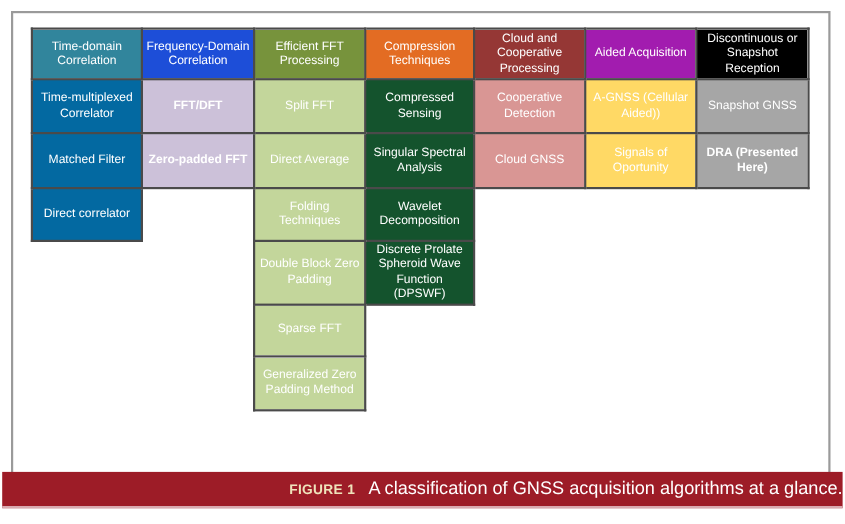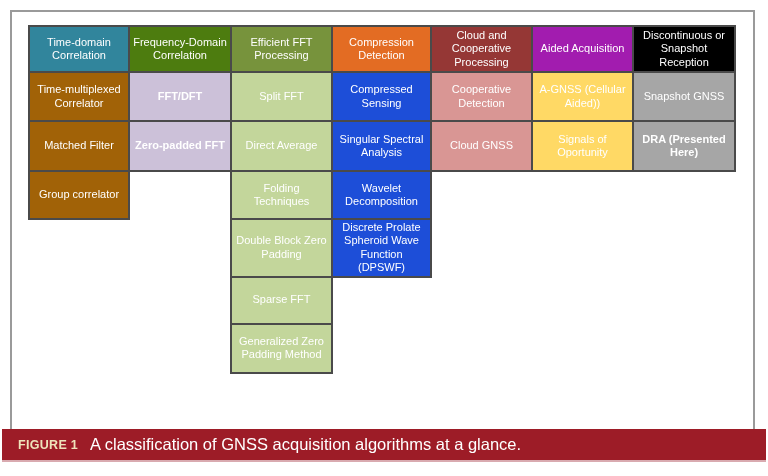--- a/index.html
+++ b/index.html
@@ -19,38 +19,38 @@
   table.acq td{
     border:2px solid #4a4a4a;color:#ffffff;text-align:center;vertical-align:middle;
     font-size:11px;line-height:1.22;padding:1px 3px;overflow:hidden;
   }
   table.acq td.empty{border:none;background:#ffffff;}
   tr.r1{height:50px;} tr.r2{height:46px;} tr.r3{height:49px;} tr.r4{height:50px;}
   tr.r5{height:48px;} tr.r6{height:47px;} tr.r7{height:47px;} tr.r8{height:49px;}
   .c-blue-h{background:#29abe2;font-size:11.5px;}
   .c-green-h{background:#8dc63f;font-size:11.5px;}
   .c-teal{background:#31859c;}
-  .c-lblue{background:#a16207;}
-  .c-purple{background:#4d7c0f;}
+  .c-lblue{background:#0369a1;}
+  .c-purple{background:#1d4ed8;}
   .c-lpurple{background:#ccc1d9;font-weight:bold;}
   .c-olive{background:#77933c;}
   .c-lgreen{background:#c3d69b;}
   .c-orange{background:#e36c23;}
-  .c-lorange{background:#1d4ed8;}
+  .c-lorange{background:#14532d;}
   .c-dred{background:#953735;}
   .c-rose{background:#d99694;margin-top:39px;}
   .c-gold{background:#a21caf;}
   .c-yellow{background:#ffd965;}
   .c-gray{background:#000000;}
   .c-lgray{background:#a6a6a6;}
   .bold{font-weight:bold;}
   .caption-banner{
     position:absolute;left:2px;top:429px;width:764px;height:33px;
     background:#9d1c27;border-bottom:2px solid #d9aab0;
-    display:flex;align-items:center;box-sizing:border-box;padding-left:16px;
+    display:flex;align-items:center;box-sizing:border-box;padding-left:16px;justify-content:flex-end;
   }
   .caption-label{
     color:#efe3bb;font-weight:bold;font-size:12.5px;letter-spacing:0.3px;
     margin-right:12px;white-space:nowrap;
   }
   .caption-text{
     color:#ffffff;font-size:16.5px;white-space:nowrap;
   }
 </style>
 </head>
@@ -66,21 +66,21 @@
     <col style="width:99px">
       <col style="width:101px">
       <col style="width:101px">
     <col style="width:102px">
   </colgroup>
   <tbody>
   <tr class="r2">
     <td class="c-teal">Time-domain Correlation</td>
     <td class="c-purple">Frequency-Domain Correlation</td>
     <td class="c-olive">Efficient FFT Processing</td>
-    <td class="c-orange">Compression Detection</td>
+    <td class="c-orange">Compression Techniques</td>
     <td class="c-dred">Cloud and Cooperative Processing</td>
     <td class="c-gold">Aided Acquisition</td>
     <td class="c-gray">Discontinuous or Snapshot Reception</td>
   </tr>
   <tr class="r3">
     <td class="c-lblue">Time-multiplexed Correlator</td>
     <td class="c-lpurple">FFT/DFT</td>
     <td class="c-lgreen">Split FFT</td>
     <td class="c-lorange">Compressed Sensing</td>
     <td class="c-rose">Cooperative Detection</td>
@@ -90,21 +90,21 @@
   <tr class="r4">
     <td class="c-lblue">Matched Filter</td>
     <td class="c-lpurple">Zero-padded FFT</td>
     <td class="c-lgreen">Direct Average</td>
     <td class="c-lorange">Singular Spectral Analysis</td>
     <td class="c-rose">Cloud GNSS</td>
     <td class="c-yellow">Signals of Oportunity</td>
     <td class="c-lgray bold">DRA (Presented Here)</td>
   </tr>
   <tr class="r5">
-    <td class="c-lblue">Group correlator</td>
+    <td class="c-lblue">Direct correlator</td>
     <td class="empty"></td>
     <td class="c-lgreen">Folding Techniques</td>
     <td class="c-lorange">Wavelet Decomposition</td>
     <td class="empty"></td>
     <td class="empty"></td>
     <td class="empty"></td>
   </tr>
   <tr class="r6">
     <td class="empty"></td>
     <td class="empty"></td>

